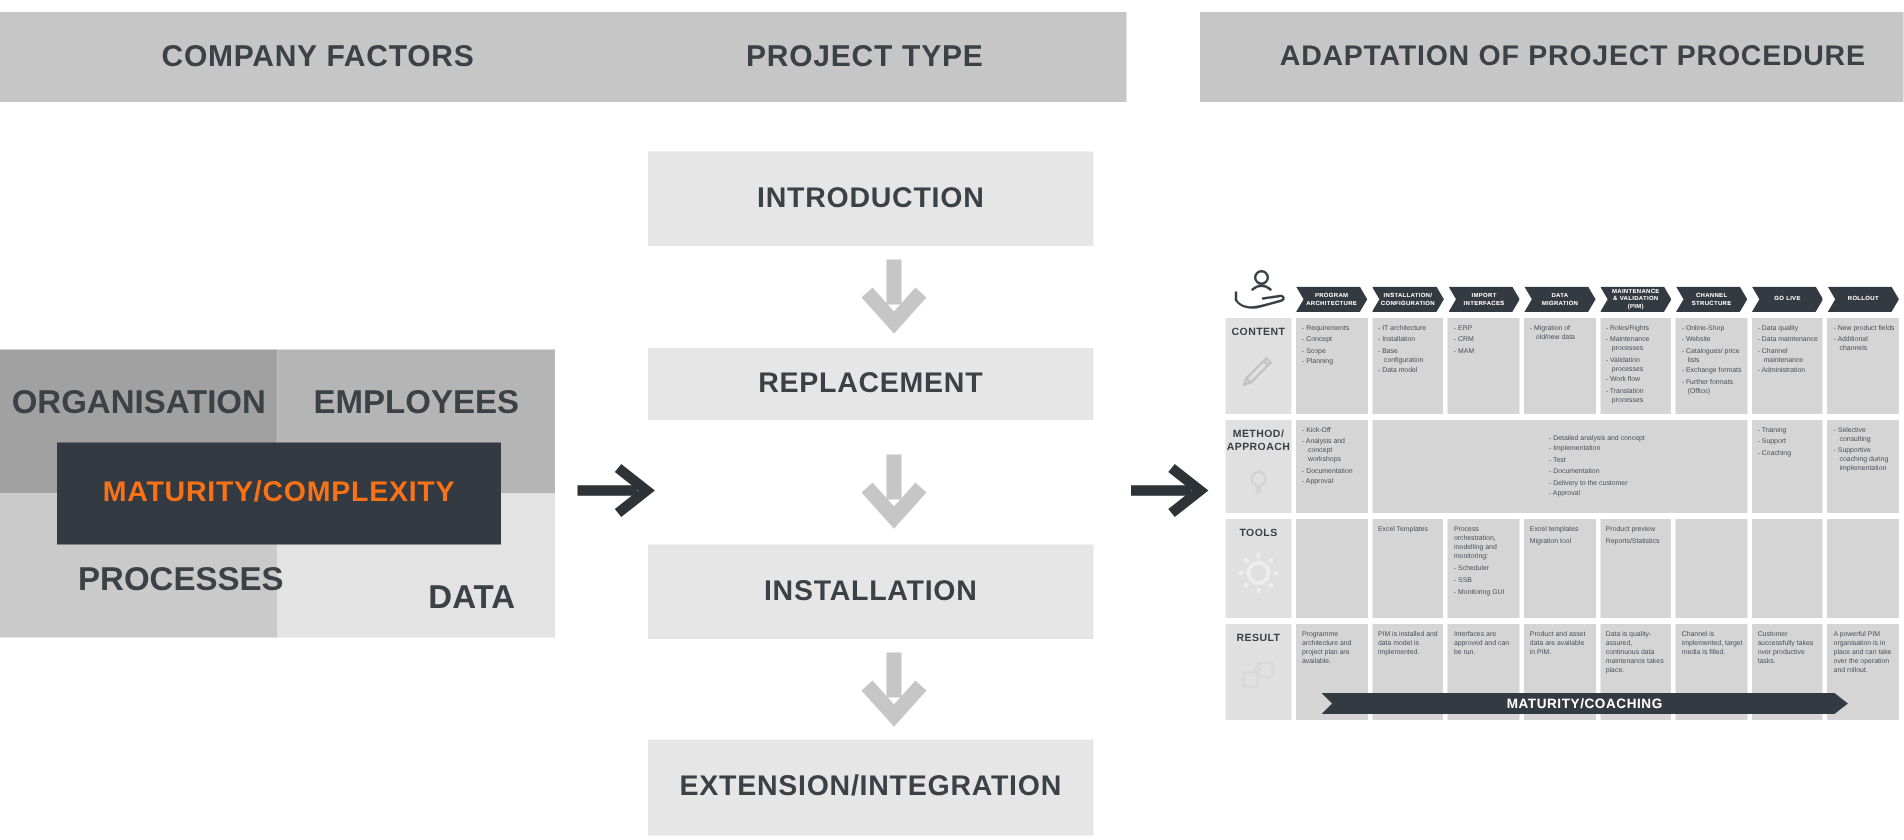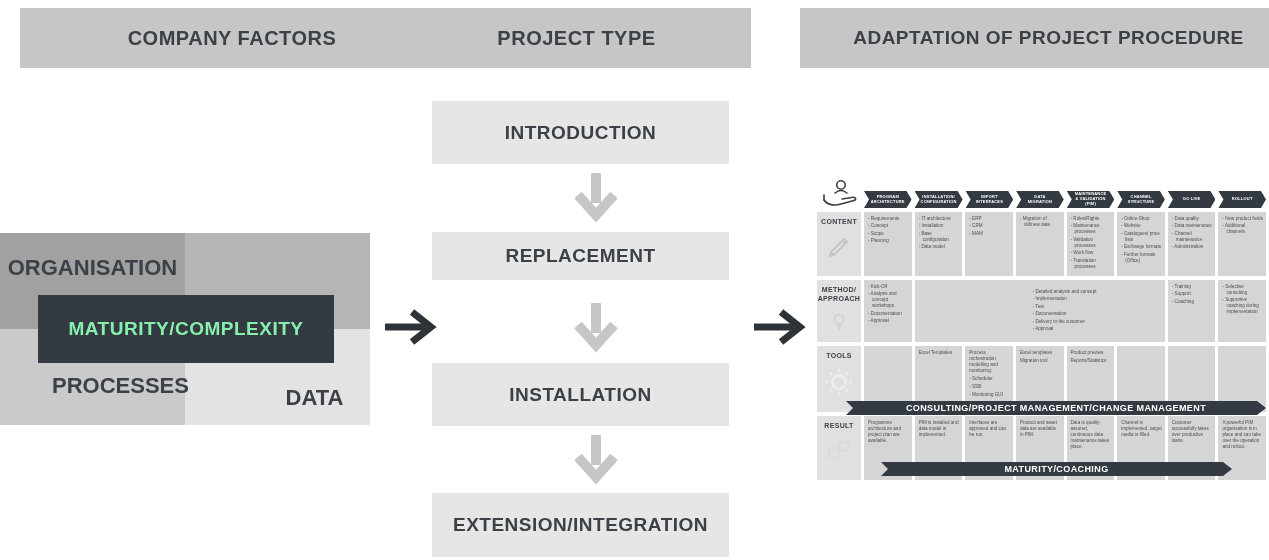--- a/index.html
+++ b/index.html
@@ -6,39 +6,39 @@
   body{
     width:1269px;height:560px;position:relative;background:#ffffff;
     font-family:"Liberation Sans", sans-serif;overflow:hidden;
   }
   
   .hdr{
     position:absolute;top:8px;height:60px;background:#c6c6c6;color:#3b4147;
     font-weight:bold;font-size:20px;letter-spacing:.5px;
     display:flex;align-items:center;justify-content:center;
   }
-  #hdr-company{left:0;width:424px;margin-left:20px;}
+  #hdr-company{left:0;width:424px;}
   #hdr-project{left:402px;width:349px;}
   #hdr-adaptation{left:800px;width:449px;font-size:19px;padding-left:24px;}
 
   
   .quad{position:absolute;left:0;top:233px;width:370px;height:192px;}
   .qcell{position:absolute;width:185px;height:96px;}
   .q-tl{left:0;top:0;background:#a1a1a1;}
   .q-tr{left:185px;top:0;background:#b5b5b5;}
   .q-bl{left:0;top:96px;background:#cacaca;}
   .q-br{left:185px;top:96px;background:#e3e3e3;}
   .qlabel{position:absolute;width:185px;text-align:center;font-weight:bold;font-size:22px;color:#3b4147;}
   #q-org{left:0;top:22px;}
   #q-emp{left:185px;top:22px;}
   #q-proc{left:0;top:140px;margin-left:28px;}
   #q-data{left:185px;top:152px;padding-left:37px;}
   .qcenter{
     position:absolute;left:38px;top:62px;width:296px;height:68px;background:#343a42;
-    color:#86efac;font-weight:bold;font-size:19px;letter-spacing:.5px;
+    color:#f97316;font-weight:bold;font-size:19px;letter-spacing:.5px;
     display:flex;align-items:center;justify-content:center;
   }
 
   
   .flowbox{
     position:absolute;left:432px;width:297px;background:#e6e6e6;color:#3b4147;
     font-weight:bold;font-size:19px;letter-spacing:.5px;
     display:flex;align-items:center;justify-content:center;
   }
   #fb1{top:101px;height:63px;}
@@ -97,20 +97,21 @@
 <div class="hdr" id="hdr-company">COMPANY FACTORS</div>
 <div class="hdr" id="hdr-project">PROJECT TYPE</div>
 <div class="hdr" id="hdr-adaptation">ADAPTATION OF PROJECT PROCEDURE</div>
 
 <div class="quad">
   <div class="qcell q-tl"></div>
   <div class="qcell q-tr"></div>
   <div class="qcell q-bl"></div>
   <div class="qcell q-br"></div>
   <div class="qlabel" id="q-org">ORGANISATION</div>
+  <div class="qlabel" id="q-emp">EMPLOYEES</div>
   <div class="qlabel" id="q-proc">PROCESSES</div>
   <div class="qlabel" id="q-data">DATA</div>
   <div class="qcenter">MATURITY/COMPLEXITY</div>
 </div>
 
 <div class="flowbox" id="fb1">INTRODUCTION</div>
 <div class="flowbox" id="fb2">REPLACEMENT</div>
 <div class="flowbox" id="fb3">INSTALLATION</div>
 <div class="flowbox" id="fb4">EXTENSION/INTEGRATION</div>
 
@@ -300,15 +301,14 @@
     <div class="cell plain">Programme architecture and project plan are available.</div>
     <div class="cell plain">PIM is installed and data model is implemented.</div>
     <div class="cell plain">Interfaces are approved and can be run.</div>
     <div class="cell plain">Product and asset data are available in PIM.</div>
     <div class="cell plain">Data is quality-assured, continuous data maintenance takes place.</div>
     <div class="cell plain">Channel is implemented, target media is filled.</div>
     <div class="cell plain">Customer successfully takes over productive tasks.</div>
     <div class="cell plain">A powerful PIM organisation is in place and can take over the operation and rollout.</div>
   </div>
 
-  <div class="banner" id="banner-consulting">CONSULTING/PROJECT MANAGEMENT/CHANGE MANAGEMENT</div>
   <div class="banner" id="banner-training">MATURITY/COACHING</div>
 </div>
 
 </body></html>

